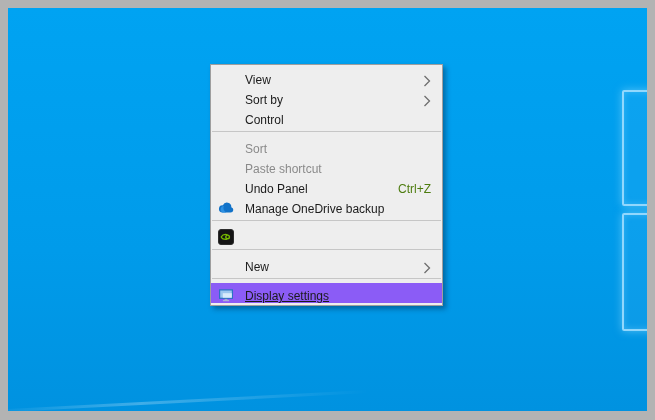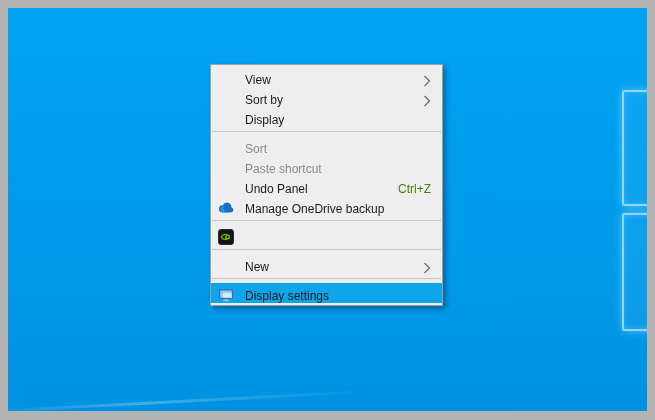--- a/index.html
+++ b/index.html
@@ -30,21 +30,21 @@
     position:absolute; left:202px; top:56px; width:233px;
     background:#eeeeee; border:1px solid #9e9e9e;
     box-shadow:3px 3px 5px rgba(0,30,60,0.40);
     padding:2px 0;
     font-size:12px; color:#1b1b1b;
   }
   .mi {
     height:20px; display:flex; align-items:flex-end;
     padding:0 11px 0 7px; cursor:default; white-space:nowrap;
   }
-  .mi.highlighted { background:#0ea5e9; }
+  .mi.highlighted { background:#8b5cf6;text-decoration:underline; }
   .mi.disabled .mi-label { color:#8a8a8a; }
   .mi-icon { width:16px; height:16px; display:flex; align-items:center; justify-content:center; flex:0 0 16px; }
   .mi-label { margin-left:11px; }
   .mi-spacer { flex:1; }
   .mi-shortcut { color:#4d7c0f; }
   .mi-chevron { display:flex; align-items:center; }
   .separator { border-top:1px solid #c6c6c6; margin:4px 1px; }
 </style>
 </head>
 <body>
@@ -75,21 +75,21 @@
         <span class="mi-spacer"></span>
         <span class="mi-chevron">
           <svg width="8" height="12" viewBox="0 0 8 12">
               <path d="M1.5 1 L6.5 6 L1.5 11" fill="none" stroke="#6e6e6e" stroke-width="1.3"></path>
             </svg>
         </span>
       </div>
 
       <div class="mi">
         <span class="mi-icon"></span>
-        <span class="mi-label">Display</span>
+        <span class="mi-label">Control</span>
       </div>
 
       <div class="separator"></div>
 
       <div class="mi disabled">
         <span class="mi-icon"></span>
         <span class="mi-label">Sort</span>
       </div>
 
       <div class="mi disabled">

